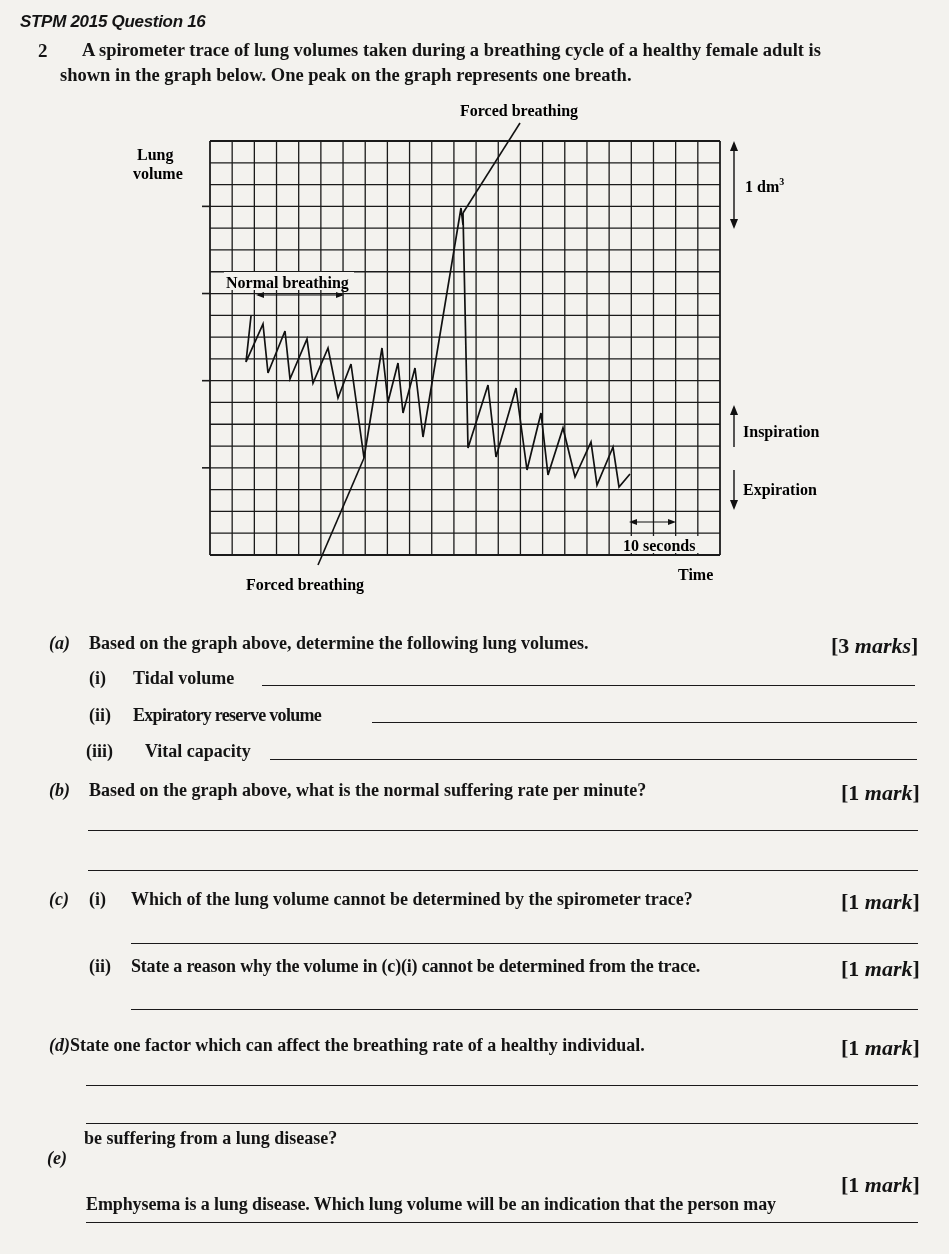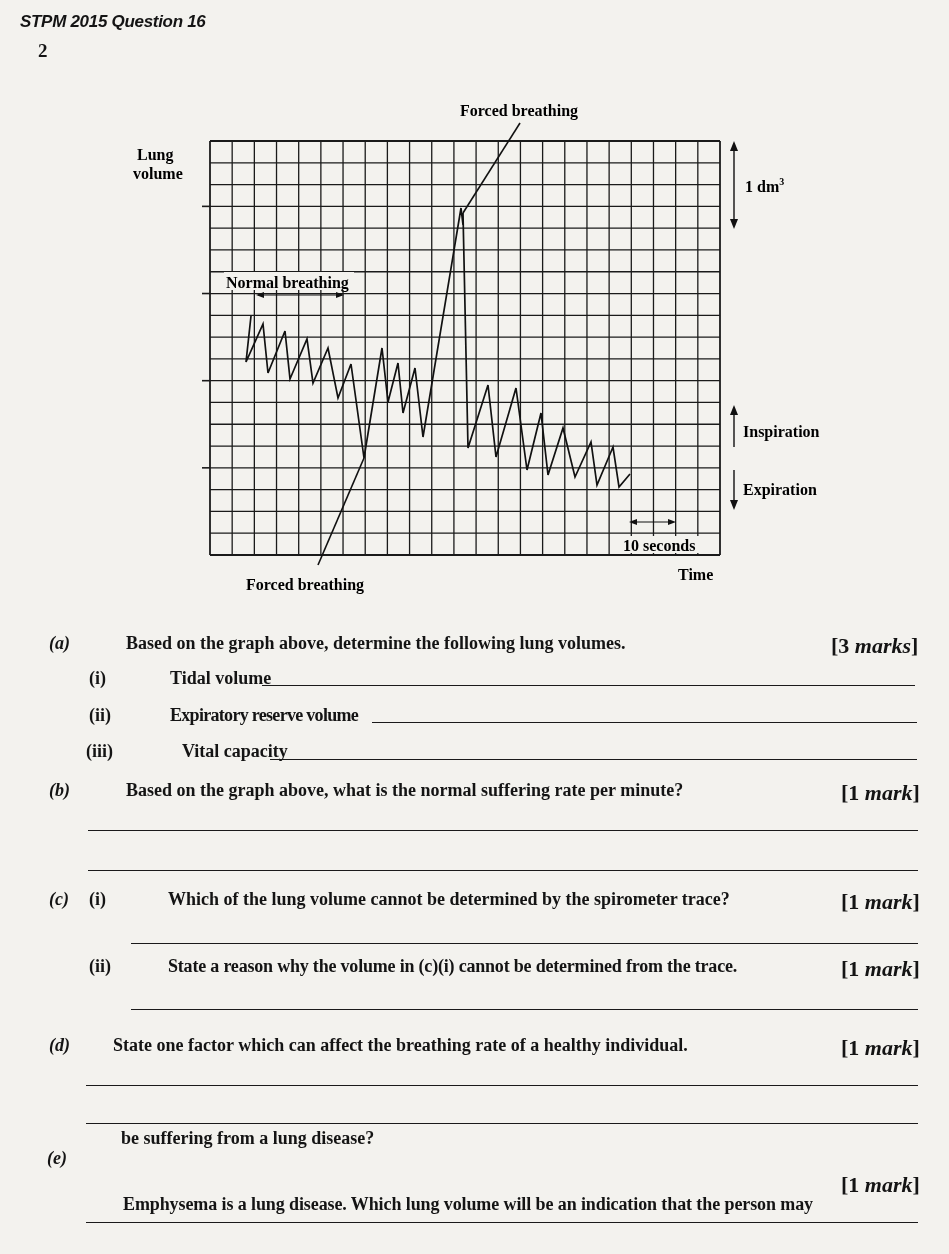--- a/index.html
+++ b/index.html
@@ -18,34 +18,36 @@
       letter-spacing: -0.3px;
     }
     .qnum { left: 38px; top: 40px; font-weight: bold; font-size: 19px; }
     .intro {
       left: 60px; top: 38px; width: 870px;
       font-weight: bold; font-size: 18.5px; line-height: 25px;
     }
     .chart { left: 0; top: 0; }
     .chart text { font-family: "Liberation Serif", "DejaVu Serif", serif; }
     .part-label { font-weight: bold; font-size: 18px; }
-    .q-text { font-weight: bold; font-size: 18px; white-space: nowrap; margin-left: 37px; }
+    .q-text { font-weight: bold; font-size: 18px; white-space: nowrap; }
     .marks { font-weight: bold; font-size: 22px; white-space: nowrap; }
     .marks i { font-style: italic; }
     .answer-line {
       position: absolute; height: 0; border-top: 1.6px solid #1a1a1a;
     }
     .sub-label { font-weight: bold; font-size: 18px; white-space: nowrap; }
   </style>
 </head>
 <body>
 
 <div class="abs header-title">STPM 2015 Question 16</div>
 <div class="abs qnum">2</div>
 <div class="abs intro">
+  <div style="padding-left:22px">A spirometer trace of lung volumes taken during a breathing cycle of a healthy female adult is</div>
+  <div style="padding-left:0px">shown in the graph below. One peak on the graph represents one breath.</div>
 </div>
 
 <svg class="abs chart" width="949" height="610">
   <g id="grid">
       <line x1="210" x2="210" y1="141" y2="555" stroke="#1a1a1a" stroke-width="1.8"></line>
       <line x1="232.17391304347825" x2="232.17391304347825" y1="141" y2="555" stroke="#1a1a1a" stroke-width="1.3"></line>
       <line x1="254.34782608695653" x2="254.34782608695653" y1="141" y2="555" stroke="#1a1a1a" stroke-width="1.3"></line>
       <line x1="276.52173913043475" x2="276.52173913043475" y1="141" y2="555" stroke="#1a1a1a" stroke-width="1.3"></line>
       <line x1="298.69565217391306" x2="298.69565217391306" y1="141" y2="555" stroke="#1a1a1a" stroke-width="1.3"></line>
       <line x1="320.8695652173913" x2="320.8695652173913" y1="141" y2="555" stroke="#1a1a1a" stroke-width="1.3"></line>
@@ -166,21 +168,21 @@
 <div class="abs q-text" style="left:131px; top:889px;">Which of the lung volume cannot be determined by the spirometer trace?</div>
 <div class="abs marks" style="left:841px; top:889px;"><span>[1 </span><i>mark</i><span>]</span></div>
 <div class="answer-line" style="left:131px; top:943px; width:787px;"></div>
 
 <div class="abs sub-label" style="left:89px; top:956px;">(ii)</div>
 <div class="abs q-text" style="left:131px; top:956px; letter-spacing:-0.2px;">State a reason why the volume in (c)(i) cannot be determined from the trace.</div>
 <div class="abs marks" style="left:841px; top:956px;"><span>[1 </span><i>mark</i><span>]</span></div>
 <div class="answer-line" style="left:131px; top:1009px; width:787px;"></div>
 
 <div class="abs part-label" style="left:49px; top:1035px;"><i>(d)</i></div>
-<div class="abs q-text" style="left:76px; top:1035px;"><span>State </span><span style="font-weight:900">one</span><span> factor which can affect the breathing rate of a healthy individual.</span></div>
+<div class="abs q-text" style="left:70px; top:1035px;"><span>State </span><span style="font-weight:900">one</span><span> factor which can affect the breathing rate of a healthy individual.</span></div>
 <div class="abs marks" style="left:841px; top:1035px;"><span>[1 </span><i>mark</i><span>]</span></div>
 <div class="answer-line" style="left:86px; top:1085px; width:832px;"></div>
 <div class="answer-line" style="left:86px; top:1123px; width:832px;"></div>
 
 <div class="abs part-label" style="left:47px; top:1148px;"><i>(e)</i></div>
 <div class="abs q-text" style="left:86px; top:1194px; letter-spacing:-0.1px;">Emphysema is a lung disease. Which lung volume will be an indication that the person may</div>
 <div class="abs q-text" style="left:84px; top:1128px;">be suffering from a lung disease?</div>
 <div class="abs marks" style="left:841px; top:1172px;"><span>[1 </span><i>mark</i><span>]</span></div>
 <div class="answer-line" style="left:86px; top:1222px; width:832px;"></div>
 

